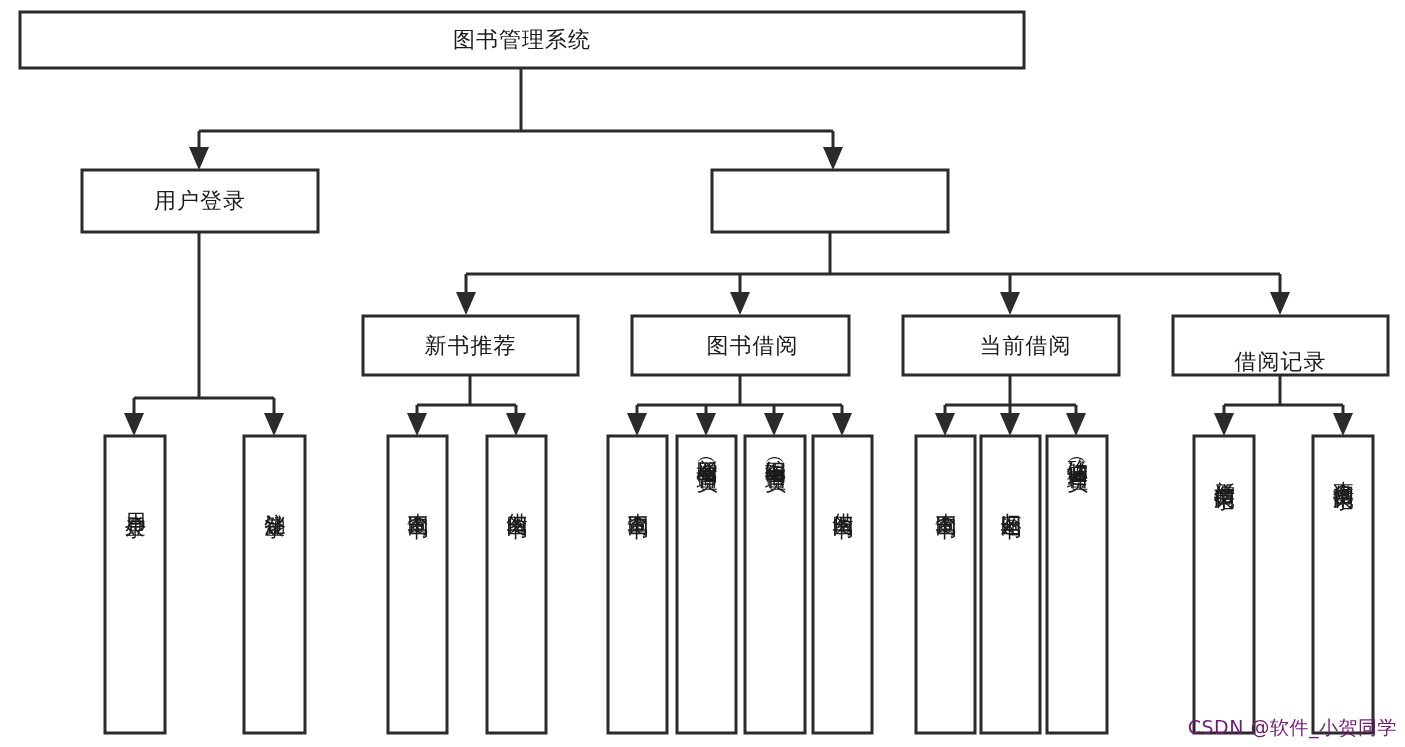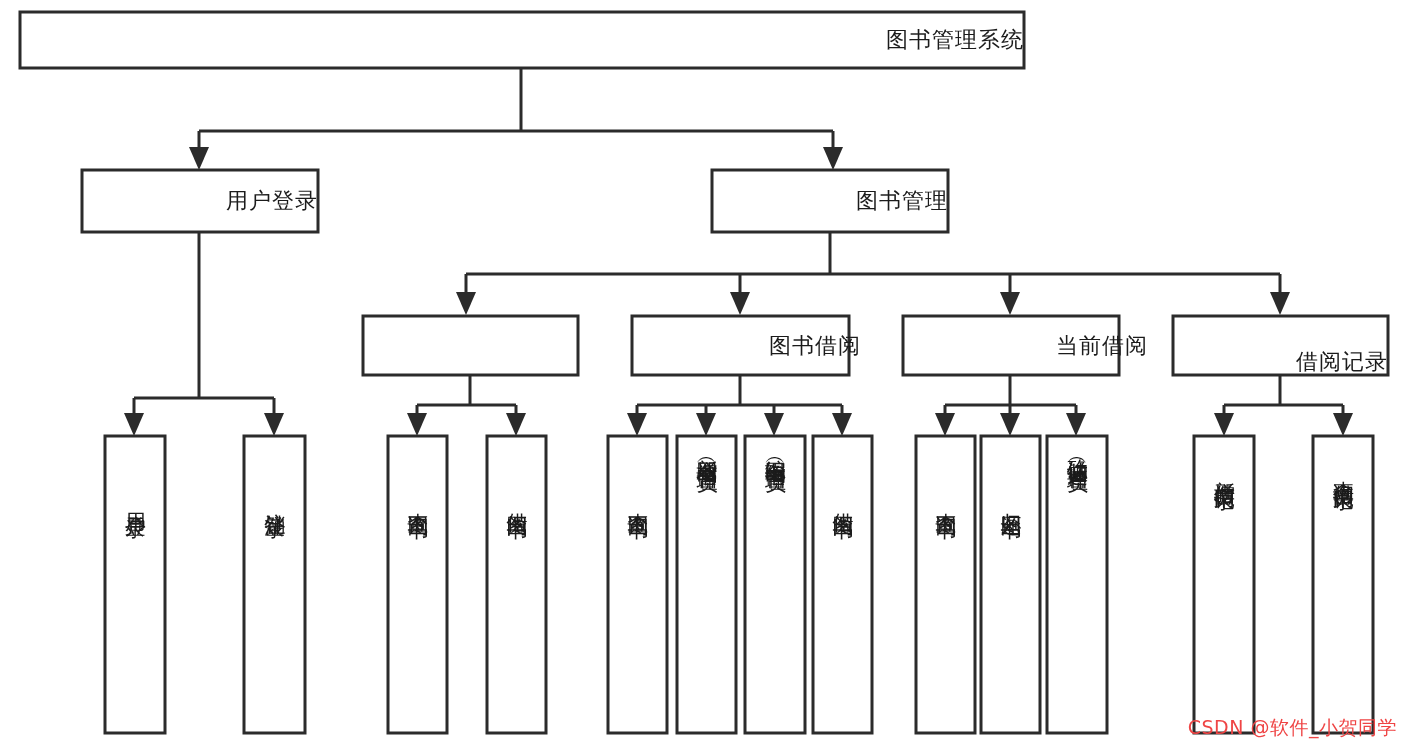--- a/index.html
+++ b/index.html
@@ -55,37 +55,37 @@
     font-size: 21px;
     line-height: 1;
     color: #1b1b1b;
     letter-spacing: 2px;
     white-space: nowrap;
   }
   .horiz-text-wrap {
     position: absolute;
     display: flex;
     align-items: center;
-    justify-content: flex-end;
+    justify-content: center;
     pointer-events: none;
   }
   .horiz-text {
     font-family: "DejaVu Sans", "Liberation Sans", sans-serif;
     font-size: 22px;
     color: #1b1b1b;
     white-space: nowrap;
     letter-spacing: 1px;
   }
   .watermark {
     position: absolute;
     right: 8px;
     bottom: 6px;
     font-family: "DejaVu Sans", "Liberation Sans", sans-serif;
     font-size: 19px;
-    color: #ef4444;
+    color: #701a75;
     white-space: nowrap;
     letter-spacing: 0.5px;
   }
 </style>
 </head>
 <body>
 
 <div id="diagram-root">
 
   <svg id="tree-svg" viewBox="0 0 1405 747" xmlns="http://www.w3.org/2000/svg">
@@ -192,24 +192,24 @@
     <rect class="node-box" x="1313" y="436" width="60" height="297"></rect>
   </svg>
 
   <div class="horiz-text-wrap" style="left:20px; top:12px; width:1004px; height:56px;">
     <span class="horiz-text">图书管理系统</span>
   </div>
 
   <div class="horiz-text-wrap" style="left:82px; top:170px; width:236px; height:62px;">
     <span class="horiz-text">用户登录</span>
   </div>
-  <div class="horiz-text-wrap" style="left:712px; top:170px; width:236px; height:62px;">
-    <span class="horiz-text">图书管理</span>
-  </div>
-
+
+  <div class="horiz-text-wrap" style="left:363px; top:316px; width:215px; height:59px;">
+    <span class="horiz-text">新书推荐</span>
+  </div>
   <div class="horiz-text-wrap" style="left:632px; top:316px; width:217px; height:59px;margin-left:12px;">
     <span class="horiz-text">图书借阅</span>
   </div>
   <div class="horiz-text-wrap" style="left:903px; top:316px; width:245px; height:59px;">
     <span class="horiz-text">当前借阅</span>
   </div>
   <div class="horiz-text-wrap" style="left:1173px; top:332px; width:215px; height:59px;">
     <span class="horiz-text">借阅记录</span>
   </div>
 

